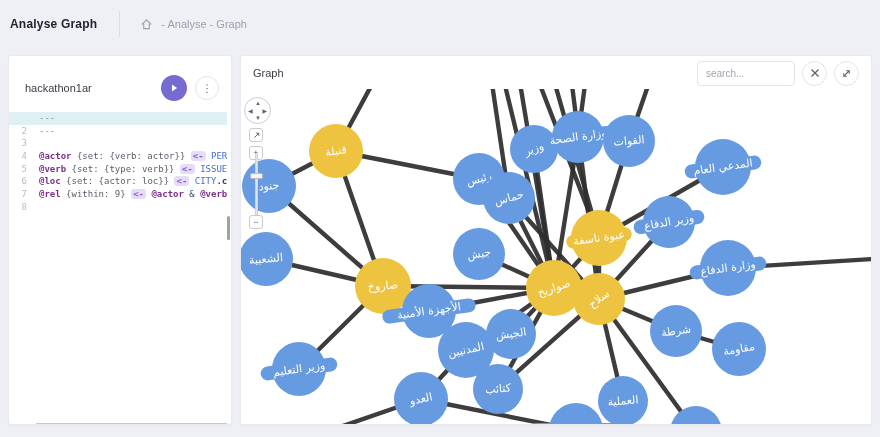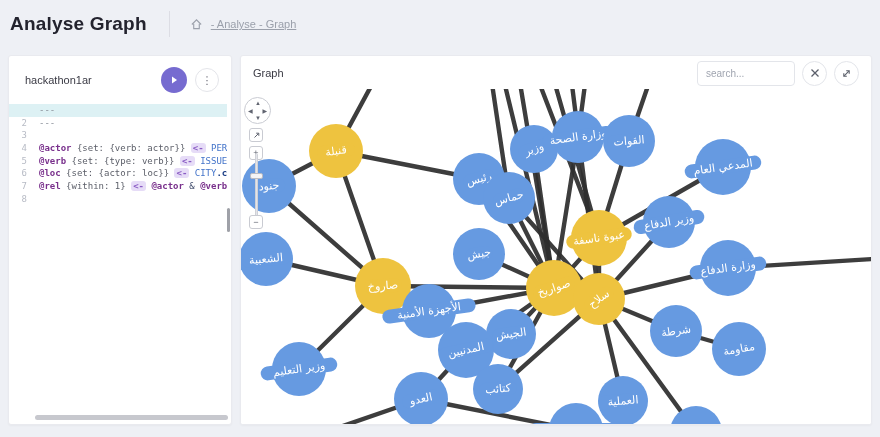--- a/index.html
+++ b/index.html
@@ -1,32 +1,32 @@
 <!DOCTYPE html>
 <html><head>
 <meta charset="utf-8">
 <style>
   * { margin:0; padding:0; box-sizing:border-box; }
   html,body { width:880px; height:437px; }
   body { background:#eef0f5; font-family:"Liberation Sans", sans-serif; overflow:hidden; position:relative; }
 
   
   .top-header { display:flex; align-items:center; height:48px; padding:0 10px; }
-  .page-title { font-size:19px; font-weight:bold; color:#23232e; letter-spacing:.2px; }
+  .page-title { font-size:12px; font-weight:bold; color:#23232e; letter-spacing:.2px; }
   .hdr-divider { width:1px; height:26px; background:#dcdde4; margin:0 20px 0 22px; }
-  .breadcrumb { display:flex; align-items:center; gap:8px; color:#9ba0ab; font-size:11px;text-decoration:underline; }
+  .breadcrumb { display:flex; align-items:center; gap:8px; color:#9ba0ab; font-size:11px; }
   .home-icon svg { display:block; }
 
   
   .card { position:absolute; background:#fff; border:1px solid #e9eaef; border-radius:3px; box-shadow:0 1px 2px rgba(40,40,60,.04); }
   .editor-card { left:8px; top:55px; width:224px; height:370px; overflow:hidden; }
   .graph-card  { left:240px; top:55px; width:632px; height:370px; overflow:hidden; }
 
   
-  .editor-header { display:flex; align-items:center; justify-content:space-between; padding:11px 12px 7px 16px; }
+  .editor-header { display:flex; align-items:center; justify-content:space-between; padding:19px 12px 7px 16px; }
   .editor-title { font-size:11px; color:#3a3a44; }
   .editor-actions { display:flex; align-items:center; gap:8px; }
   .run-btn { width:26px; height:26px; border-radius:50%; background:#766bd0; border:none; display:flex; align-items:center; justify-content:center; cursor:pointer; }
   .kebab-btn { width:24px; height:24px; border-radius:50%; background:#fff; border:1px solid #e4e5ea; color:#71717c; font-size:11px; line-height:1; display:flex; align-items:center; justify-content:center; cursor:pointer; }
   .code-wrap { position:relative; height:322px; font-family:"DejaVu Sans Mono", monospace; font-size:9px; }
   .gutter { position:absolute; left:0; top:4px; width:24px; text-align:right; color:#b7bbc5; }
   .gutter div { height:12.7px; line-height:12.7px; padding-right:6px; }
   .code-lines { position:absolute; left:0; right:4px; top:4px; overflow:hidden; }
   .code-line { height:12.7px; line-height:12.7px; white-space:pre; padding-left:30px; color:#45474f; }
   .code-line.hl { background:#ddf1f4; }
@@ -103,21 +103,21 @@
         <div>7</div>
         <div>8</div>
       </div>
     <div class="code-lines">
         <div class="code-line hl"><span class="tok-cm">---</span></div>
         <div class="code-line"><span class="tok-cm">---</span></div>
         <div class="code-line"></div>
         <div class="code-line"><span class="tok-kw">@actor</span><span class="tok-pu"> {set: {verb: actor}} </span><span class="tok-arrow">&lt;-</span><span class="tok-id"> PERSON </span></div>
         <div class="code-line"><span class="tok-kw">@verb</span><span class="tok-pu"> {set: {type: verb}} </span><span class="tok-arrow">&lt;-</span><span class="tok-id"> ISSUEAR</span></div>
         <div class="code-line"><span class="tok-kw">@loc</span><span class="tok-pu"> {set: {actor: loc}} </span><span class="tok-arrow">&lt;-</span><span class="tok-id"> CITY</span><span class="tok-prop">.country</span></div>
-        <div class="code-line"><span class="tok-kw">@rel</span><span class="tok-pu"> {within: 1} </span><span class="tok-arrow">&lt;-</span><span class="tok-kw"> @actor </span><span class="tok-op">&amp; </span><span class="tok-kw">@verb </span></div>
+        <div class="code-line"><span class="tok-kw">@rel</span><span class="tok-pu"> {within: 9} </span><span class="tok-arrow">&lt;-</span><span class="tok-kw"> @actor </span><span class="tok-op">&amp; </span><span class="tok-kw">@verb </span></div>
       </div>
     <div class="hscrollbar"></div>
     <div class="vscrollbar"></div>
   </div>
 </div>
 
 <div class="card graph-card">
   <div class="graph-header">
     <span class="graph-title">Graph</span>
     <span class="graph-tools">

